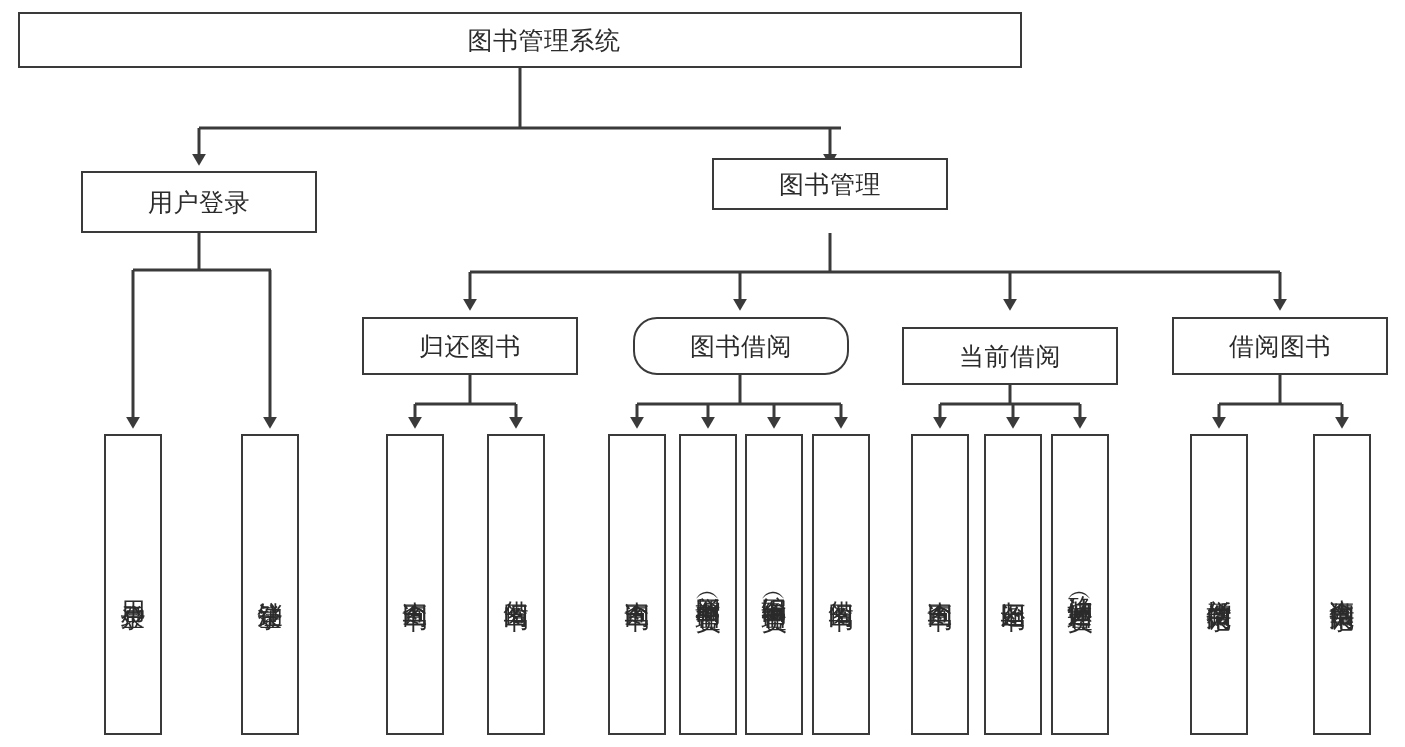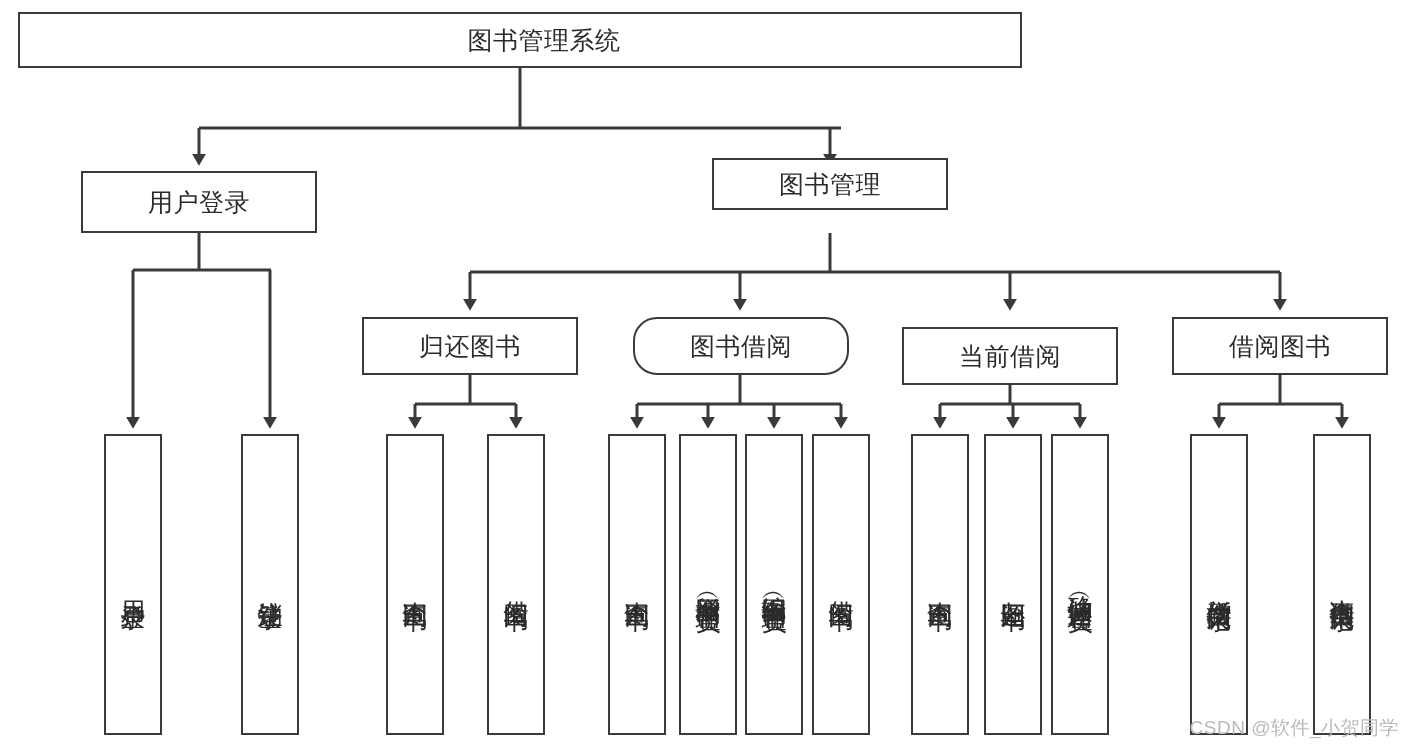--- a/index.html
+++ b/index.html
@@ -178,14 +178,13 @@
         <span class="nlabel">确认归还（管理员）</span>
       </div>
       <div class="node vert" style="left: 1190px; top: 434px; width: 58px; height: 301px;">
         <span class="nlabel">新增借阅记录</span>
       </div>
       <div class="node vert" style="left: 1313px; top: 434px; width: 58px; height: 301px;">
         <span class="nlabel">查询借阅记录</span>
       </div>
     </div>
 
-  <div id="watermark">CSDN @软件_小贺同学</div>
 </div>
 
 </body></html>

